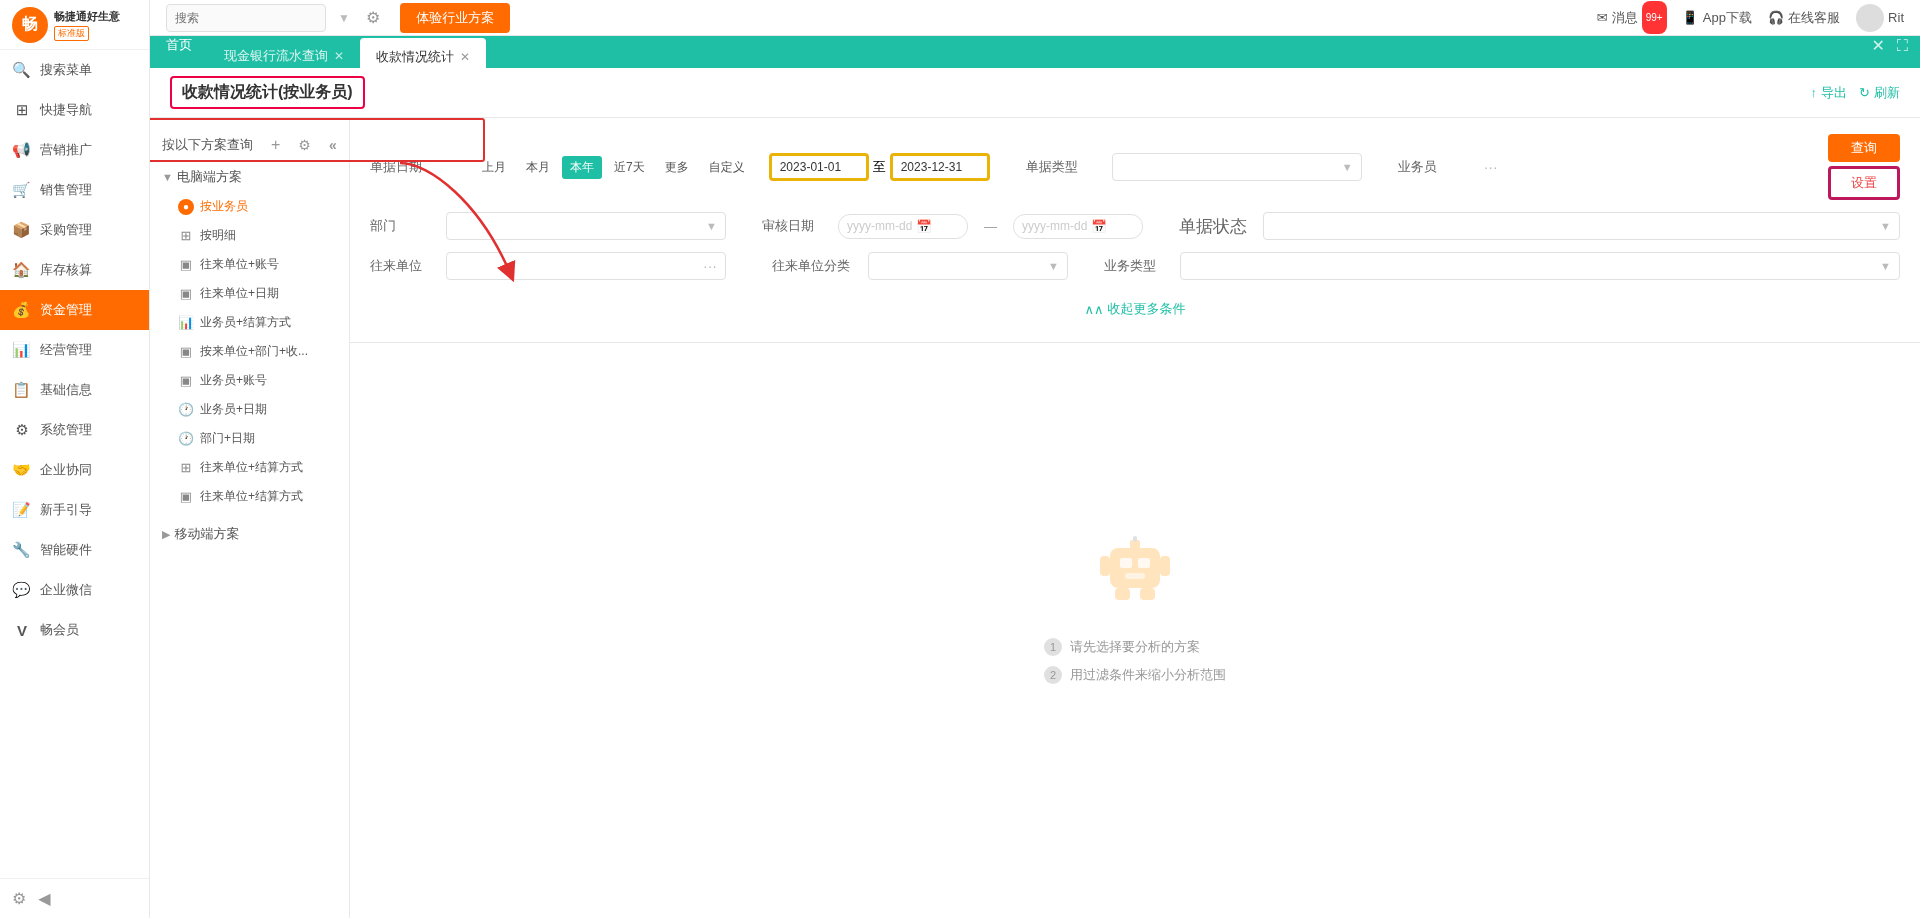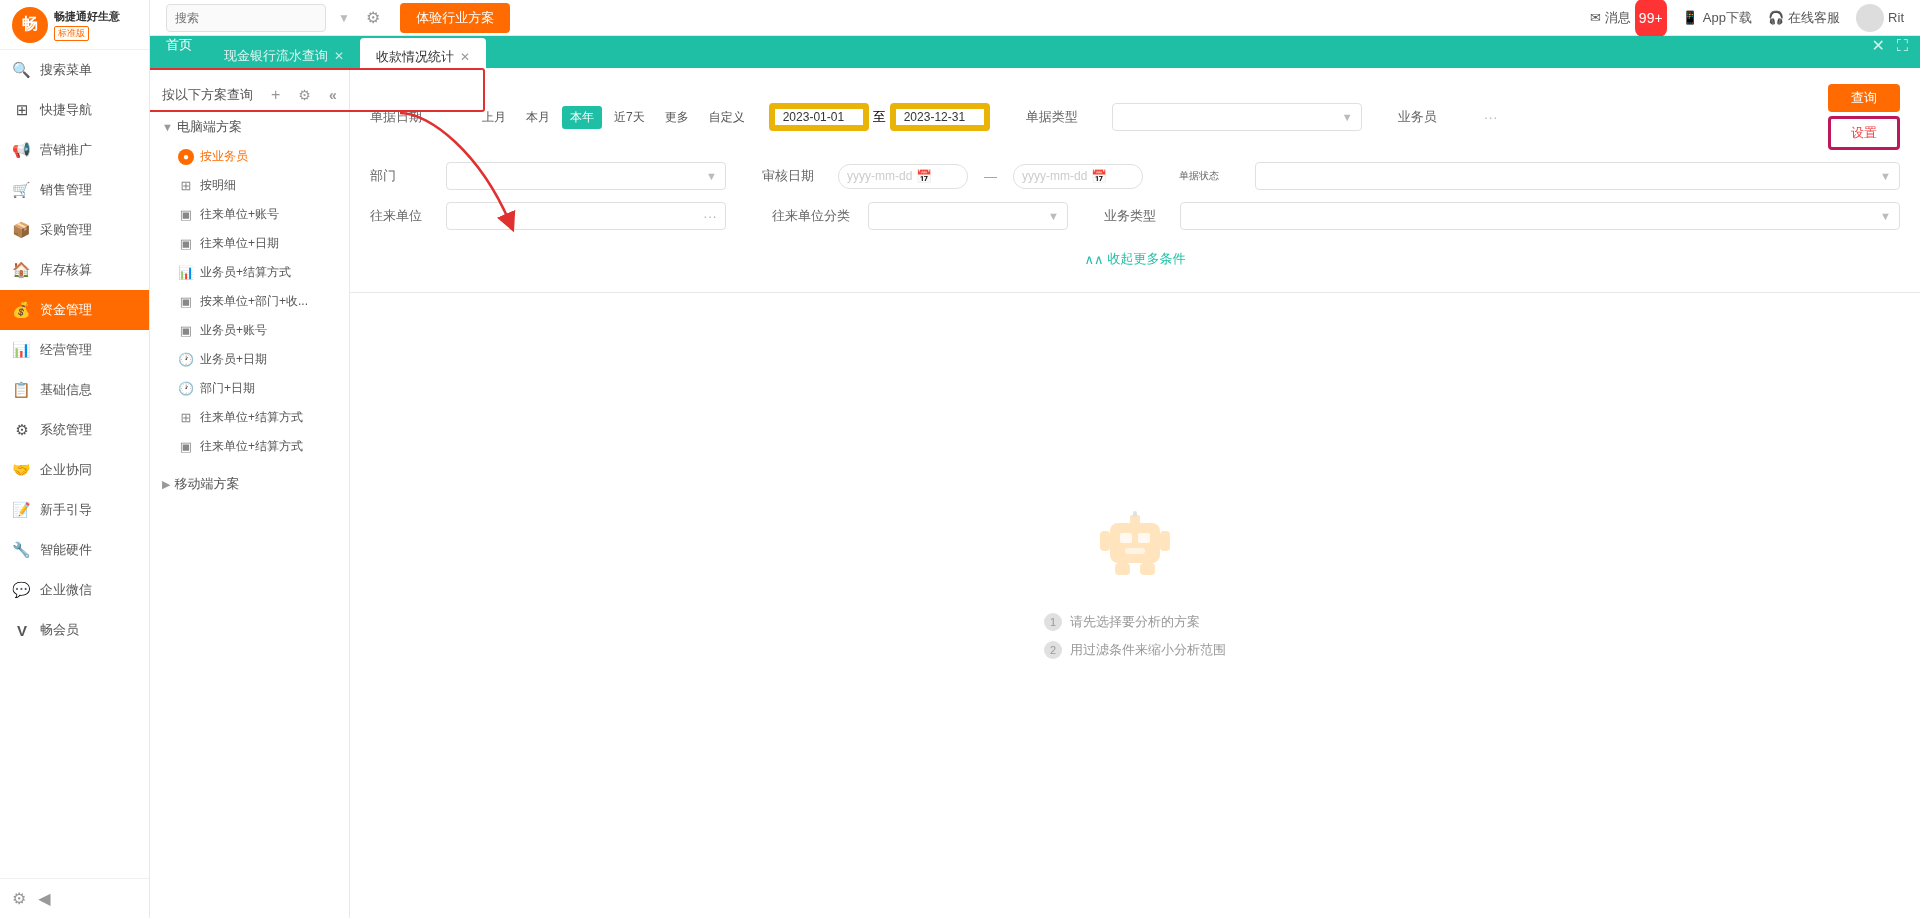--- a/index.html
+++ b/index.html
@@ -20,21 +20,21 @@
     .main { flex: 1; display: flex; flex-direction: column; height: 918px; overflow: hidden; }
 
     
     .topbar { height: 36px; background: #fff; display: flex; align-items: center; padding: 0 16px; border-bottom: 1px solid #e8e8e8; gap: 12px; }
     .topbar-input { width: 160px; height: 28px; border: 1px solid #e0e0e0; border-radius: 4px; padding: 0 8px; font-size: 12px; color: #333; background: #fafafa; }
     .topbar-arrow { color: #bbb; font-size: 12px; }
     .topbar-settings { color: #999; font-size: 16px; cursor: pointer; margin-left: 4px; }
     .topbar-trial-btn { background: #ff6b00; color: white; border: none; padding: 6px 16px; border-radius: 4px; font-size: 13px; cursor: pointer; margin-left: 8px; }
     .topbar-right { margin-left: auto; display: flex; align-items: center; gap: 16px; }
     .topbar-right-item { display: flex; align-items: center; gap: 4px; color: #555; font-size: 13px; cursor: pointer; }
-    .badge { background: #ff3333; color: white; font-size: 14px; padding: 11px 4px; border-radius: 8px; }
+    .badge { background: #ff3333; color: white; font-size: 10px; padding: 11px 4px; border-radius: 8px; }
     .user-avatar { width: 28px; height: 28px; background: #ddd; border-radius: 50%; }
 
     
     .tabbar { height: 32px; background: #1ebfa5; display: flex; align-items: flex-start; padding: 0; }
     .tab { height: 40px; display: flex; align-items: center; padding: 0 16px; cursor: pointer; color: rgba(255,255,255,0.85); font-size: 13px; gap: 6px; }
     .tab.active { background: #fff; color: #333; border-top-left-radius: 4px; border-top-right-radius: 4px; margin-top: 2px; height: 38px; }
     .tab-home { color: white; padding: 0 16px; font-size: 13px; cursor: pointer; }
     .tab-close { font-size: 12px; color: rgba(255,255,255,0.7); cursor: pointer; }
     .tab.active .tab-close { color: #999; }
     .tabbar-right { margin-left: auto; display: flex; align-items: center; gap: 12px; padding-right: 12px; }
@@ -52,32 +52,32 @@
     .action-btn { display: flex; align-items: center; gap: 4px; color: #1ebfa5; font-size: 13px; cursor: pointer; }
 
     
     .query-panel { background: #fff; padding: 16px 20px; border-bottom: 1px solid #e8e8e8; position: relative; }
     .query-row { display: flex; align-items: center; gap: 16px; margin-bottom: 12px; }
     .query-label { color: #666; font-size: 13px; min-width: 60px; }
     .date-tabs { display: flex; align-items: center; gap: 4px; margin-left: 28px; }
     .date-tab { padding: 3px 8px; font-size: 12px; color: #555; cursor: pointer; border-radius: 3px; }
     .date-tab.active { background: #1ebfa5; color: white; border-radius: 3px; }
     .date-range-input { display: flex; align-items: center; gap: 4px; }
-    .date-input { width: 100px; height: 28px; border: 6px solid #eab308; border-radius: 4px; padding: 0 8px; font-size: 12px; color: #333; }
+    .date-input { width: 100px; height: 28px; border: 3px solid #eab308; border-radius: 4px; padding: 0 8px; font-size: 12px; color: #333; }
     .query-section-label { font-size: 13px; color: #666; min-width: 70px; }
     .select-box { height: 28px; border: 1px solid #e0e0e0; border-radius: 4px; padding: 0 8px; font-size: 12px; color: #333; background: white; display: flex; align-items: center; justify-content: space-between; cursor: pointer; min-width: 160px; }
     .select-box-wide { min-width: 250px; }
     .select-arrow { color: #bbb; font-size: 11px; }
     .more-dots { color: #bbb; font-size: 14px; cursor: pointer; }
     .dept-select { height: 28px; border: 1px solid #e0e0e0; border-radius: 4px; padding: 0 8px; font-size: 12px; color: #333; background: white; display: flex; align-items: center; justify-content: space-between; min-width: 280px; cursor: pointer; }
     .review-label { font-size: 13px; color: #666; min-width: 60px; }
     .date-review-input { width: 130px; height: 25px; border: 1px solid #e0e0e0; border-radius: 12px; padding: 0 8px; font-size: 12px; color: #ccc; display: flex; align-items: center; gap: 4px; cursor: pointer; }
     .cal-icon { color: #bbb; font-size: 13px; }
     .dash { color: #999; }
-    .bill-status { font-size: 10px; color: #666; min-width: 60px; }
+    .bill-status { font-size: 17px; color: #666; min-width: 60px; }
     .query-buttons { display: flex; flex-direction: column; gap: 4px; margin-left: auto; }
     .query-btn { padding: 5px 20px; border-radius: 4px; border: none; cursor: pointer; font-size: 13px; }
     .query-btn-primary { background: #ff6b00; color: white; }
     .query-btn-secondary { background: white; color: #ef4444; border: 3px solid #be185d; }
     .counterpart-label { font-size: 13px; color: #666; min-width: 60px; }
     .counterpart-input { height: 28px; border: 1px solid #e0e0e0; border-radius: 4px; padding: 0 8px; font-size: 12px; color: #ccc; min-width: 280px; display: flex; align-items: center; justify-content: space-between; cursor: pointer; }
     .collapse-bar { text-align: center; padding: 8px 0; color: #1ebfa5; font-size: 13px; cursor: pointer; display: flex; align-items: center; justify-content: center; gap: 4px; }
 
     
     .left-panel { width: 200px; background: #fff; border-right: 1px solid #e8e8e8; flex-shrink: 0; padding: 10px 0; }
@@ -225,20 +225,35 @@
     <div class="tabbar-right">
       <span class="tabbar-icon">✕</span>
       <span class="tabbar-icon">⛶</span>
     </div>
   </div>
 
   <div class="content">
 
     <div class="page-wrapper">
 
+      <div class="page-header">
+        <div class="page-title-box">
+          <span class="page-title">收款情况统计(按业务员)</span>
+        </div>
+        <div class="page-header-actions">
+          <div class="action-btn">
+            <span>↑</span>
+            <span>导出</span>
+          </div>
+          <div class="action-btn">
+            <span>↻</span>
+            <span>刷新</span>
+          </div>
+        </div>
+      </div>
 
       <div style="flex:1;display:flex;overflow:hidden;">
 
         <div class="left-panel" style="position:relative;">
           <div class="panel-header">
             <span>按以下方案查询</span>
             <span class="panel-action" style="font-size:16px;">+</span>
             <span class="panel-action">⚙</span>
             <span class="panel-action" style="font-weight:bold;">«</span>
           </div>

